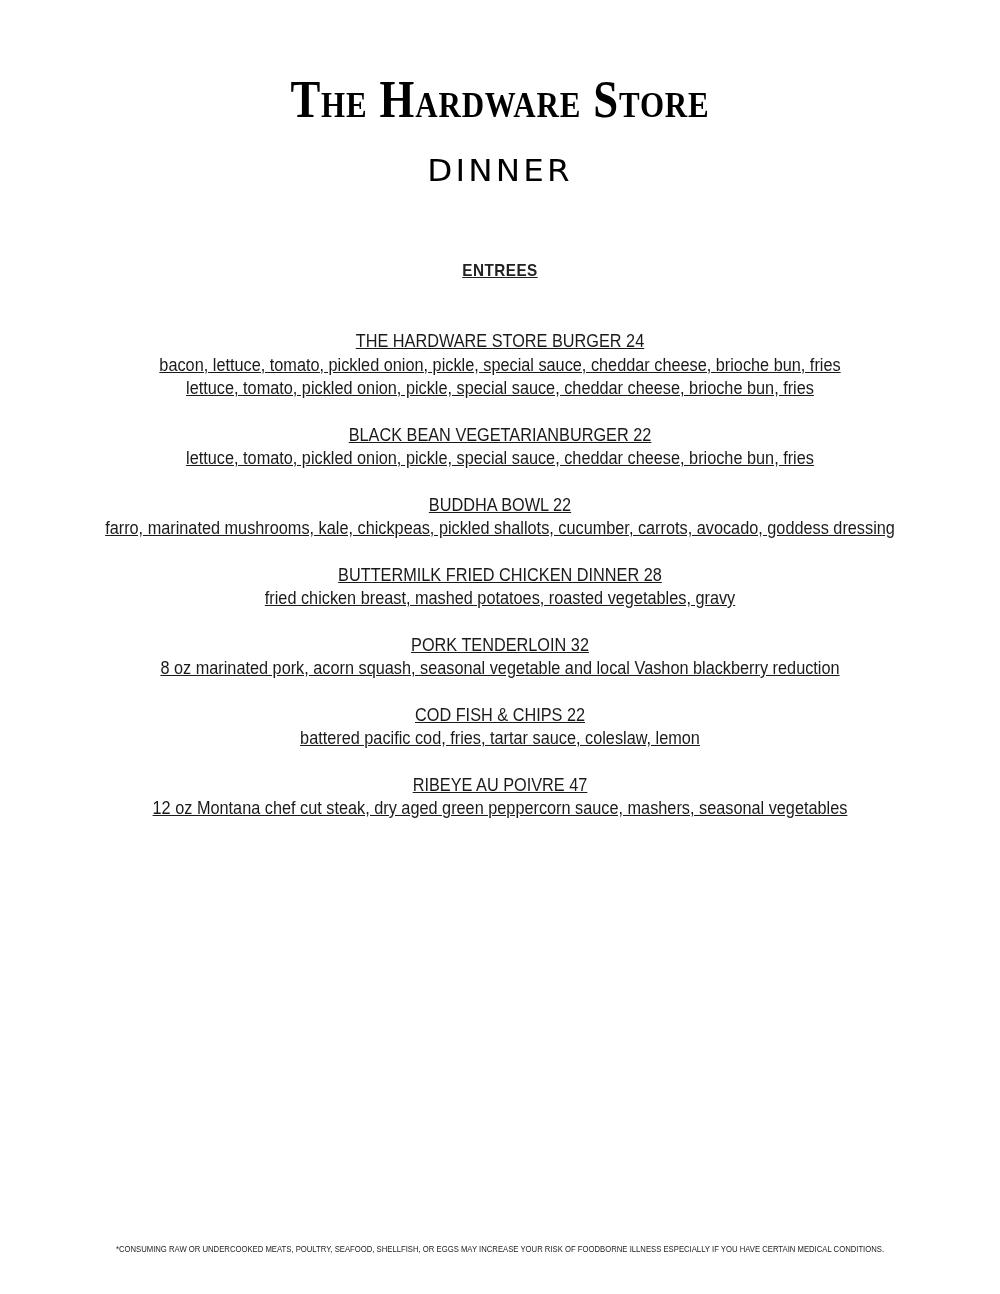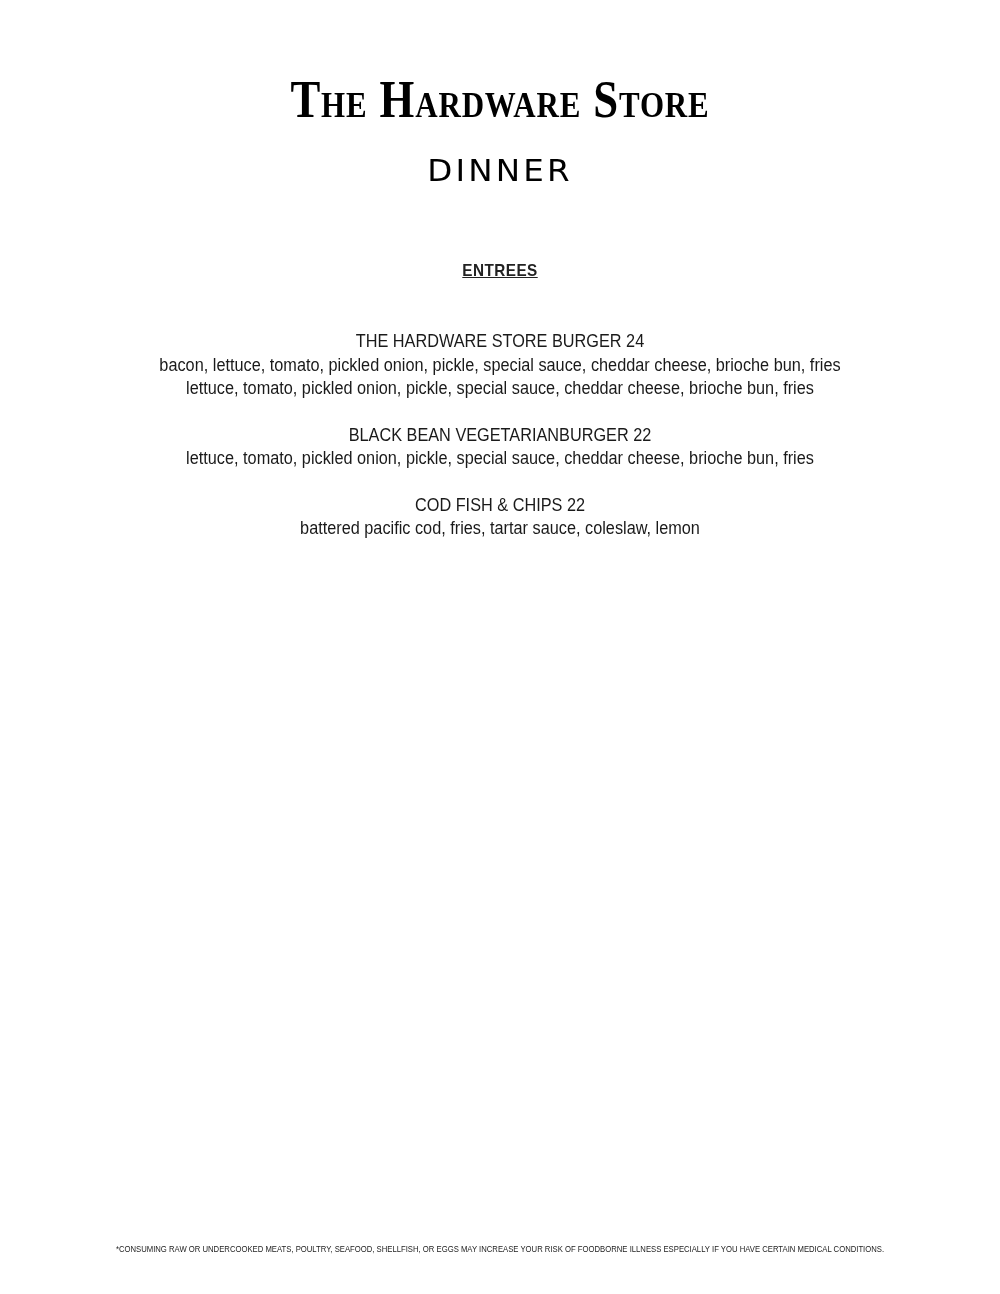--- a/index.html
+++ b/index.html
@@ -17,21 +17,21 @@
     letter-spacing: 3px; color: #000; line-height: 40px;
     transform: scaleX(1.05);
   }
   .section-title {
     position: absolute; left: 0; right: 0; top: 260px; text-align: center;
     font-family: "Liberation Sans Narrow", "Liberation Sans", sans-serif; font-size: 17px;
     font-weight: bold; text-decoration: underline; color: #222; letter-spacing: 0.5px;
     line-height: 22px; transform: scaleX(0.9);
   }
   .items { position: absolute; left: 0; right: 0; top: 330px; }
-  .item { text-align: center; margin-bottom: 23px; }
+  .item { text-align: center; margin-bottom: 23px; text-decoration: underline; }
   .line {
     font-family: "Liberation Sans", sans-serif; font-size: 17.5px; line-height: 23.5px;
     color: #1a1a1a; white-space: nowrap;
     transform: scaleX(0.93); transform-origin: center;
   }
   .disclaimer {
     position: absolute; left: 0; right: 0; top: 1244px; text-align: center;
     font-family: "Liberation Sans", sans-serif; font-size: 8.4px; color: #222;
     letter-spacing: 0; line-height: 10px; transform: scaleX(0.92);
   }
@@ -48,19 +48,35 @@
     <div class="item">
       <div class="line">THE HARDWARE STORE BURGER  24</div>
       <div class="line">bacon, lettuce, tomato, pickled onion, pickle, special sauce, cheddar cheese, brioche bun, fries</div>
       <div class="line">lettuce, tomato, pickled onion, pickle, special sauce, cheddar cheese, brioche bun, fries</div>
     </div>
     <div class="item">
       <div class="line">BLACK BEAN VEGETARIANBURGER  22</div>
       <div class="line">lettuce, tomato, pickled onion, pickle, special sauce, cheddar cheese, brioche bun, fries</div>
     </div>
     <div class="item">
+      <div class="line">BUDDHA BOWL 22</div>
+      <div class="line">farro, marinated mushrooms, kale, chickpeas, pickled shallots, cucumber, carrots, avocado, goddess dressing</div>
+    </div>
+    <div class="item">
+      <div class="line">BUTTERMILK FRIED CHICKEN DINNER 28</div>
+      <div class="line">fried chicken breast, mashed potatoes, roasted vegetables, gravy</div>
+    </div>
+    <div class="item">
+      <div class="line">PORK TENDERLOIN 32</div>
+      <div class="line">8 oz marinated pork, acorn squash, seasonal vegetable and local Vashon blackberry reduction</div>
+    </div>
+    <div class="item">
       <div class="line">COD FISH &amp; CHIPS 22</div>
       <div class="line">battered pacific cod, fries, tartar sauce, coleslaw, lemon</div>
+    </div>
+    <div class="item">
+      <div class="line">RIBEYE AU POIVRE 47</div>
+      <div class="line">12 oz Montana chef cut steak, dry aged green peppercorn sauce, mashers, seasonal vegetables</div>
     </div>
   </div>
 
   <div class="disclaimer">*CONSUMING RAW OR UNDERCOOKED MEATS, POULTRY, SEAFOOD, SHELLFISH, OR EGGS MAY INCREASE YOUR RISK OF FOODBORNE ILLNESS ESPECIALLY IF YOU HAVE CERTAIN  MEDICAL CONDITIONS.</div>
 </div>
 
 </body></html>

